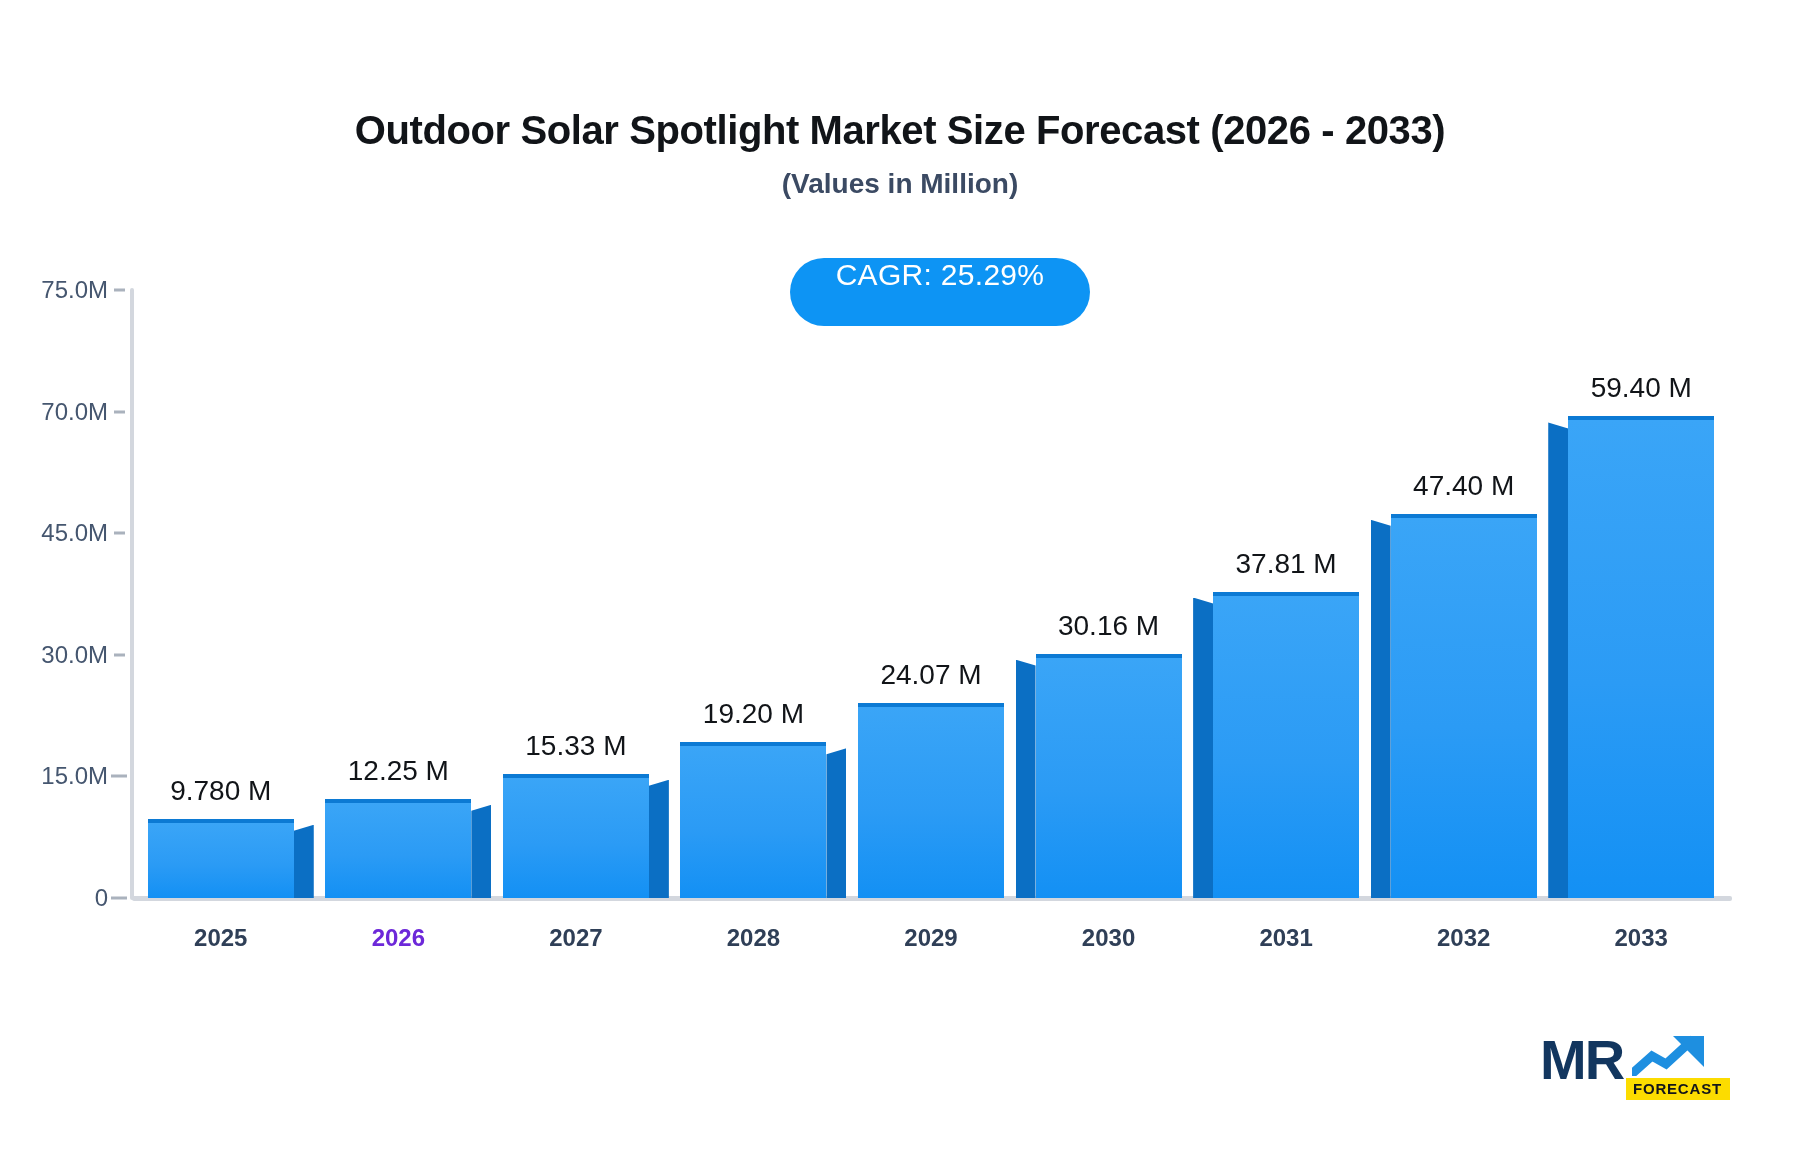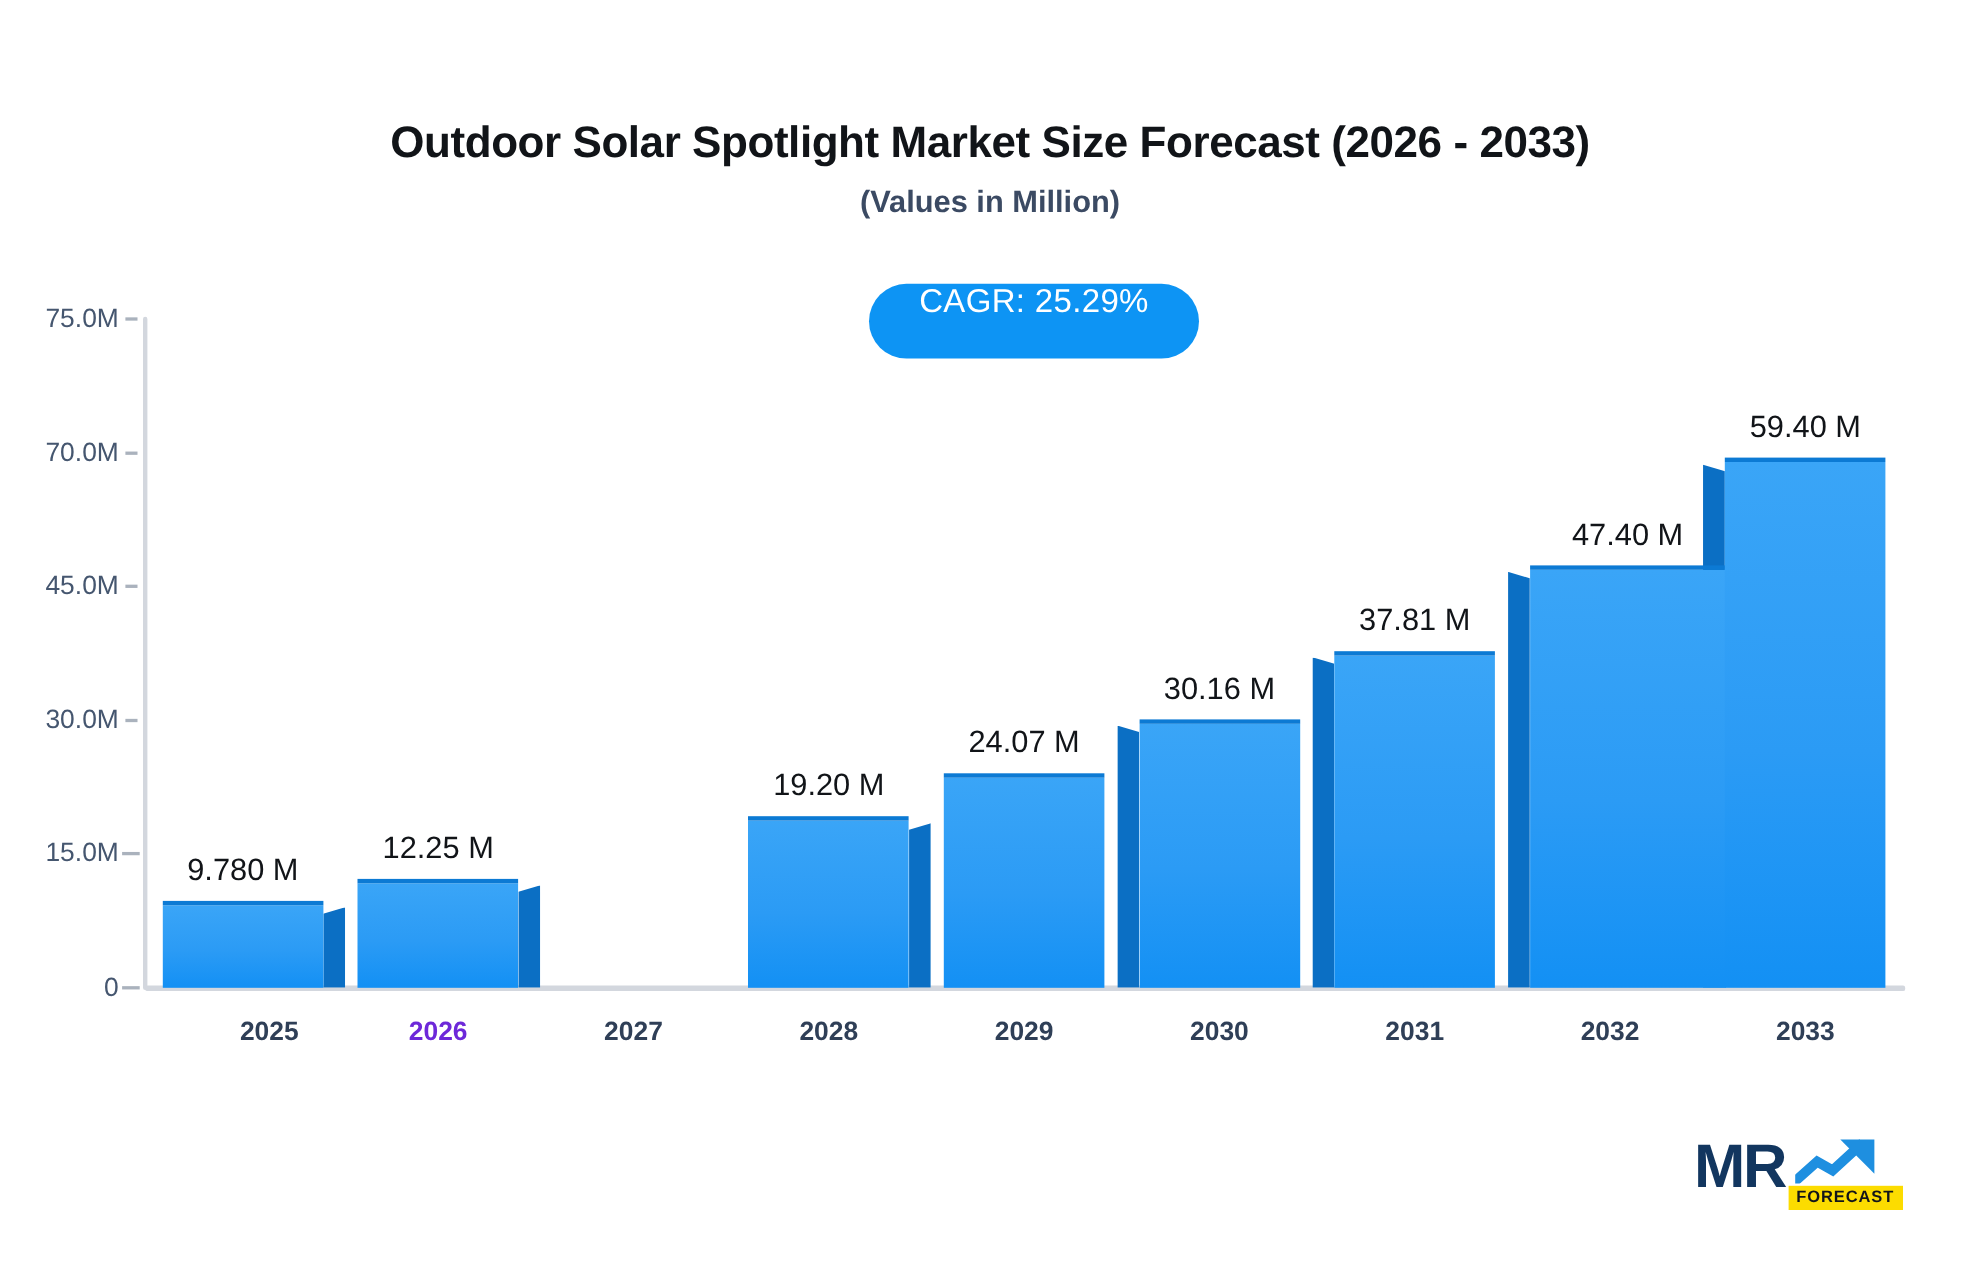--- a/index.html
+++ b/index.html
@@ -236,52 +236,57 @@
     <div class="bar-group" style="left: 15.7778px; width: 146px; height: 79.2832px;">
       <div class="bar-side right" style="height: 73.2832px; background: rgb(11, 111, 196);"></div>
       <div class="bar-face" style="height: 79.2832px;"></div>
       <div class="bar-label" style="bottom: 91.2832px; color: rgb(17, 20, 24);">9.780 M</div>
     </div>
     <div class="bar-group" style="left: 193.333px; width: 146px; height: 99.3067px;">
       <div class="bar-side right" style="height: 93.3067px; background: rgb(11, 111, 196);"></div>
       <div class="bar-face" style="height: 99.3067px;"></div>
       <div class="bar-label" style="bottom: 111.307px; color: rgb(17, 20, 24);">12.25 M</div>
     </div>
+    <div class="bar-group" style="left: 370.889px; width: 146px; height: 124.275px;">
+      <div class="bar-side right" style="height: 118.275px; background: rgb(11, 111, 196);"></div>
+      <div class="bar-face" style="height: 124.275px;"></div>
+      <div class="bar-label" style="bottom: 136.275px; color: rgb(17, 20, 24);">15.33 M</div>
+    </div>
     <div class="bar-group" style="left: 548.444px; width: 146px; height: 155.648px;">
       <div class="bar-side right" style="height: 149.648px; background: rgb(11, 111, 196);"></div>
       <div class="bar-face" style="height: 155.648px;"></div>
       <div class="bar-label" style="bottom: 167.648px; color: rgb(17, 20, 24);">19.20 M</div>
     </div>
     <div class="bar-group" style="left: 726px; width: 146px; height: 195.127px;">
       <div class="bar-face" style="height: 195.127px;"></div>
       <div class="bar-label" style="bottom: 207.127px; color: rgb(17, 20, 24);">24.07 M</div>
     </div>
     <div class="bar-group" style="left: 903.556px; width: 146px; height: 244.497px;">
       <div class="bar-side left" style="height: 238.497px; background: rgb(11, 111, 196);"></div>
       <div class="bar-face" style="height: 244.497px;"></div>
       <div class="bar-label" style="bottom: 256.497px; color: rgb(17, 20, 24);">30.16 M</div>
     </div>
     <div class="bar-group" style="left: 1081.11px; width: 146px; height: 306.513px;">
       <div class="bar-side left" style="height: 300.513px; background: rgb(11, 111, 196);"></div>
       <div class="bar-face" style="height: 306.513px;"></div>
       <div class="bar-label" style="bottom: 318.513px; color: rgb(17, 20, 24);">37.81 M</div>
     </div>
-    <div class="bar-group" style="left: 1258.67px; width: 146px; height: 475px; padding-left: 32px;">
+    <div class="bar-group" style="left: 1258.67px; width: 146px; height: 475px;">
       <div class="bar-side left" style="height: 378.256px; background: rgb(11, 111, 196);"></div>
       <div class="bar-face" style="height: 384.256px;"></div>
       <div class="bar-label" style="bottom: 396.256px; color: rgb(17, 20, 24);">47.40 M</div>
     </div>
     <div class="bar-group" style="left: 1436.22px; width: 146px; height: 481.536px;">
       <div class="bar-side left" style="height: 475.536px; background: rgb(11, 111, 196);"></div>
       <div class="bar-face" style="height: 481.536px;"></div>
       <div class="bar-label" style="bottom: 493.536px; color: rgb(17, 20, 24);">59.40 M</div>
     </div>
   </div>
 <div id="x-tick-labels">
-    <div class="x-tick-label" style="left: 220.778px; color: rgb(47, 63, 87); margin-left: 24px;">2025</div>
+    <div class="x-tick-label" style="left: 220.778px; color: rgb(47, 63, 87);">2025</div>
     <div class="x-tick-label" style="left: 398.333px; color: #6d28d9;">2026</div>
     <div class="x-tick-label" style="left: 575.889px; color: rgb(47, 63, 87);">2027</div>
     <div class="x-tick-label" style="left: 753.444px; color: rgb(47, 63, 87);">2028</div>
     <div class="x-tick-label" style="left: 931px; color: rgb(47, 63, 87);">2029</div>
     <div class="x-tick-label" style="left: 1108.56px; color: rgb(47, 63, 87);">2030</div>
     <div class="x-tick-label" style="left: 1286.11px; color: rgb(47, 63, 87);">2031</div>
     <div class="x-tick-label" style="left: 1463.67px; color: rgb(47, 63, 87);">2032</div>
     <div class="x-tick-label" style="left: 1641.22px; color: rgb(47, 63, 87);">2033</div>
   </div>
 

